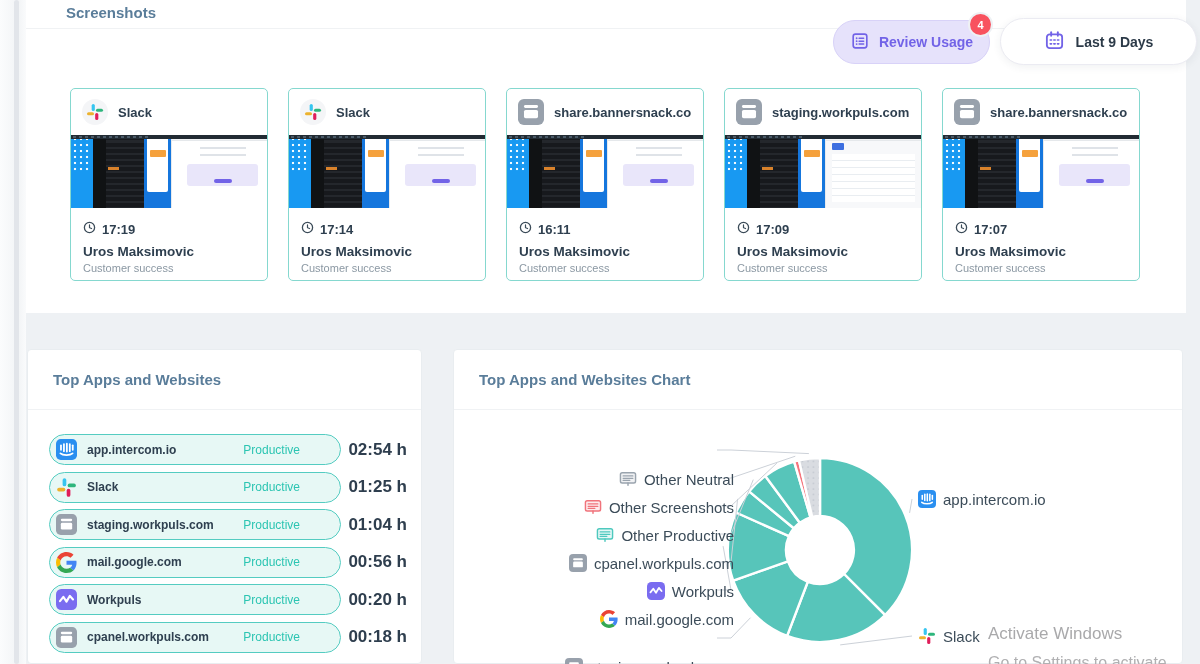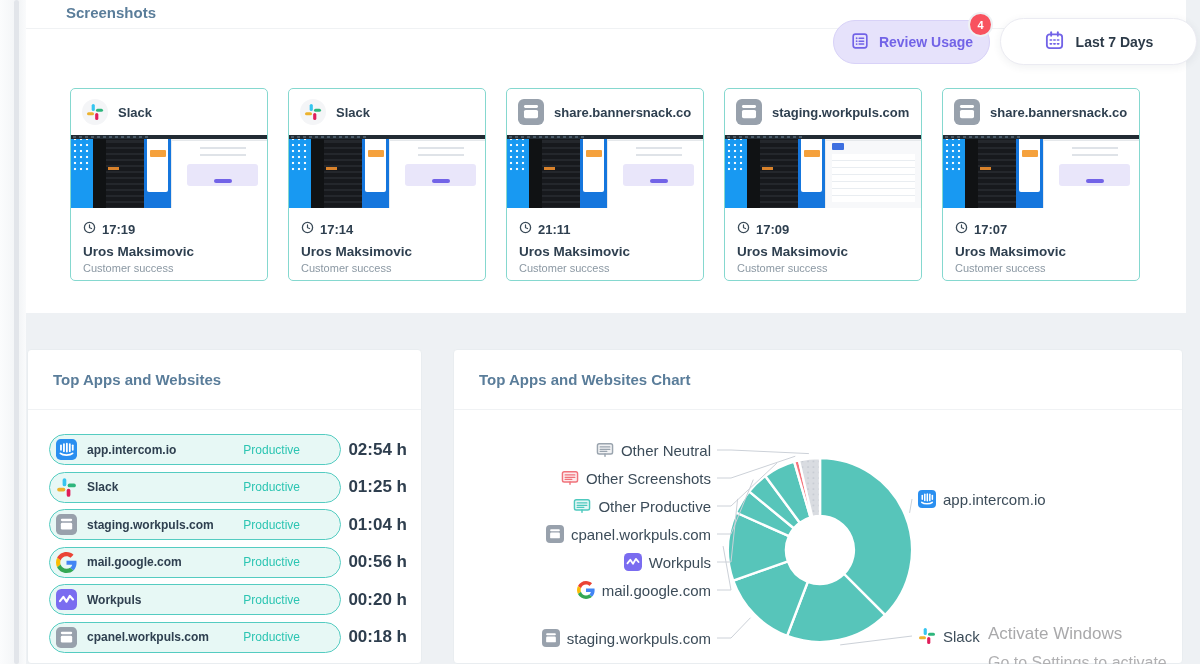--- a/index.html
+++ b/index.html
@@ -91,21 +91,21 @@
   .pill-ico svg { width:100%; height:100%; display:block; }
   .pill-name { font-size:12px; font-weight:bold; color:#2f4050; white-space:nowrap; }
   .pill-tag { margin-left:auto; margin-right:26px; font-size:12px; font-weight:normal; color:#2cc5b2; }
   .row-time { width:66px; text-align:right; font-size:17px; font-weight:bold; color:#2e3e4e; }
 
   
   .chart-area { position:relative; height:254px; }
   .chart-area svg.donut { position:absolute; left:0; top:0; }
   .c-label { position:absolute; display:flex; align-items:center; gap:7px; font-size:15px; color:#3c4c59;
     transform:translateY(-50%); white-space:nowrap; }
-  .c-label.left { right:471px; }
+  .c-label.left { right:448px;margin-top:29px; }
   .c-label .lbl-ico { width:18px; height:18px; flex:0 0 18px; }
   .c-label .lbl-ico svg { width:100%; height:100%; display:block; }
 
   .watermark { position:absolute; left:988px; top:624px; color:#a9a9ab; }
   .watermark .w1 { font-size:17px; }
   .watermark .w2 { font-size:16px; margin-top:10px; color:#b0b0b2; }
 </style>
 </head>
 <body>
 
@@ -216,21 +216,21 @@
             <div class="t-chip"></div>
           </div>
       <div class="t-task"></div>
     </div>
     <div class="card-meta">
       <div class="time-row">
         <span class="clock"><svg viewBox="0 0 14 14">
                 <circle cx="7" cy="7" r="5.5" fill="none" stroke="#3c4c59" stroke-width="1.4"></circle>
                 <path d="M7,4.2 L7,7.2 L9.2,8.1" fill="none" stroke="#3c4c59" stroke-width="1.3" stroke-linecap="round"></path>
               </svg></span>
-        <span class="card-time">21:11</span>
+        <span class="card-time">16:11</span>
       </div>
       <div class="card-user">Uros Maksimovic</div>
       <div class="card-role">Customer success</div>
     </div>
   </div>
 
   <div class="card">
     <div class="card-head">
       <span class="app-ico">
             <svg viewBox="0 0 20 20">
@@ -318,21 +318,21 @@
   <span class="badge">4</span>
 </div>
 <div class="date-btn">
   <span class="ic" id="calendar-icon"><svg viewBox="0 0 22 22">
         <rect x="3" y="4.5" width="16" height="14.5" rx="3" fill="none" stroke="#7263e7" stroke-width="1.9"></rect>
         <line x1="7.5" y1="2.3" x2="7.5" y2="6" stroke="#7263e7" stroke-width="1.9" stroke-linecap="round"></line>
         <line x1="14.5" y1="2.3" x2="14.5" y2="6" stroke="#7263e7" stroke-width="1.9" stroke-linecap="round"></line>
         <line x1="6.5" y1="10.5" x2="15.5" y2="10.5" stroke="#7263e7" stroke-width="1.7" stroke-linecap="round" stroke-dasharray="1.4 2.4"></line>
         <line x1="6.5" y1="14.5" x2="15.5" y2="14.5" stroke="#7263e7" stroke-width="1.7" stroke-linecap="round" stroke-dasharray="1.4 2.4"></line>
       </svg></span>
-  <span>Last 7 Days</span>
+  <span>Last 9 Days</span>
 </div>
 
 <div class="panel panel-left">
   <div class="panel-head">Top Apps and Websites</div>
   <div class="apps-list" id="apps-list">
   <div class="app-row">
     <div class="app-pill">
       <span class="pill-ico">
             <svg viewBox="0 0 20 20">
               <rect width="20" height="20" rx="4.5" fill="#2a8ff0"></rect>

